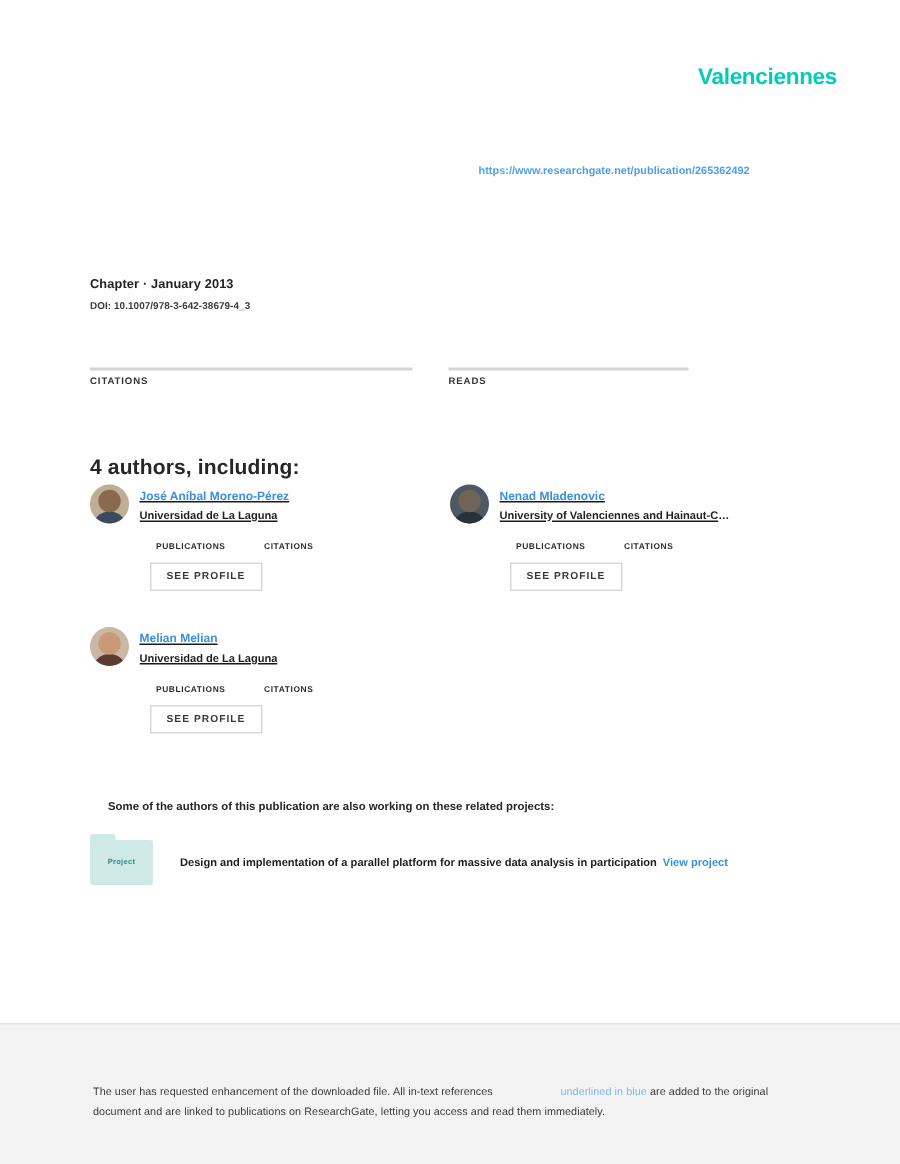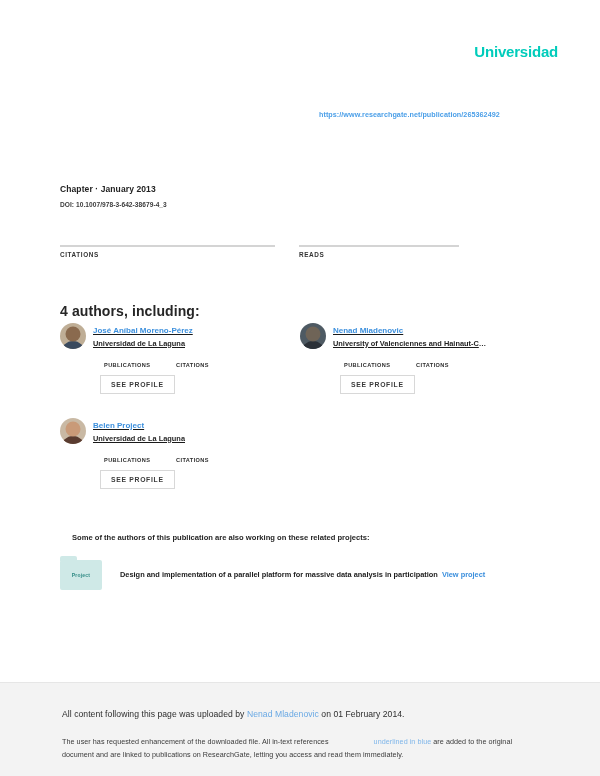--- a/index.html
+++ b/index.html
@@ -331,21 +331,21 @@
     color: #7fb6ea;
     margin-left: 43px;
   }
 </style>
 </head>
 <body>
 
 <div class="page">
 
   <div class="brand-row">
-    <div class="brand-logo">Universidad</div>
+    <div class="brand-logo">Valenciennes</div>
   </div>
 
   <div class="url-row">
     <a class="url-link" href="#">https://www.researchgate.net/publication/265362492</a>
   </div>
 
   <div class="meta-block">
     <div class="meta-type">Chapter · January 2013</div>
     <div class="meta-doi">DOI: 10.1007/978-3-642-38679-4_3</div>
   </div>
@@ -415,21 +415,21 @@
       <div class="see-profile">SEE PROFILE</div>
     </div>
 
     <div class="author-card pos2">
       <div class="author-head">
         <div class="avatar a2">
           <div class="body"></div>
             <div class="face"></div>
         </div>
         <div class="author-info">
-          <a class="author-name" href="#">Belen Project</a>
+          <a class="author-name" href="#">Melian Melian</a>
           <div class="author-affil">Universidad de La Laguna</div>
         </div>
       </div>
       <div class="author-stats">
         <div class="astat">
           <div class="astat-value"></div>
           <div class="astat-label">PUBLICATIONS</div>
         </div>
         <div class="astat">
           <div class="astat-value"></div>
@@ -446,21 +446,18 @@
   <div class="project-row">
     <div class="project-icon">
       <span class="plabel">Project</span>
     </div>
     <div class="project-text">
       <span>Design and implementation of a parallel platform for massive data analysis in participation</span><a class="view-project" href="#">View project</a>
     </div>
   </div>
 
   <div class="footer">
-    <div class="footer-line1">
-      <span>All content following this page was uploaded by </span><span class="uploader">Nenad Mladenovic</span><span> on 01 February 2014.</span>
-    </div>
     <div class="footer-line2">
       <span>The user has requested enhancement of the downloaded file. All in-text references </span><span class="blue">underlined in blue</span><span> are added to the original document and are linked to publications on ResearchGate, letting you access and read them immediately.</span>
     </div>
   </div>
 
 </div>
 
 </body></html>

